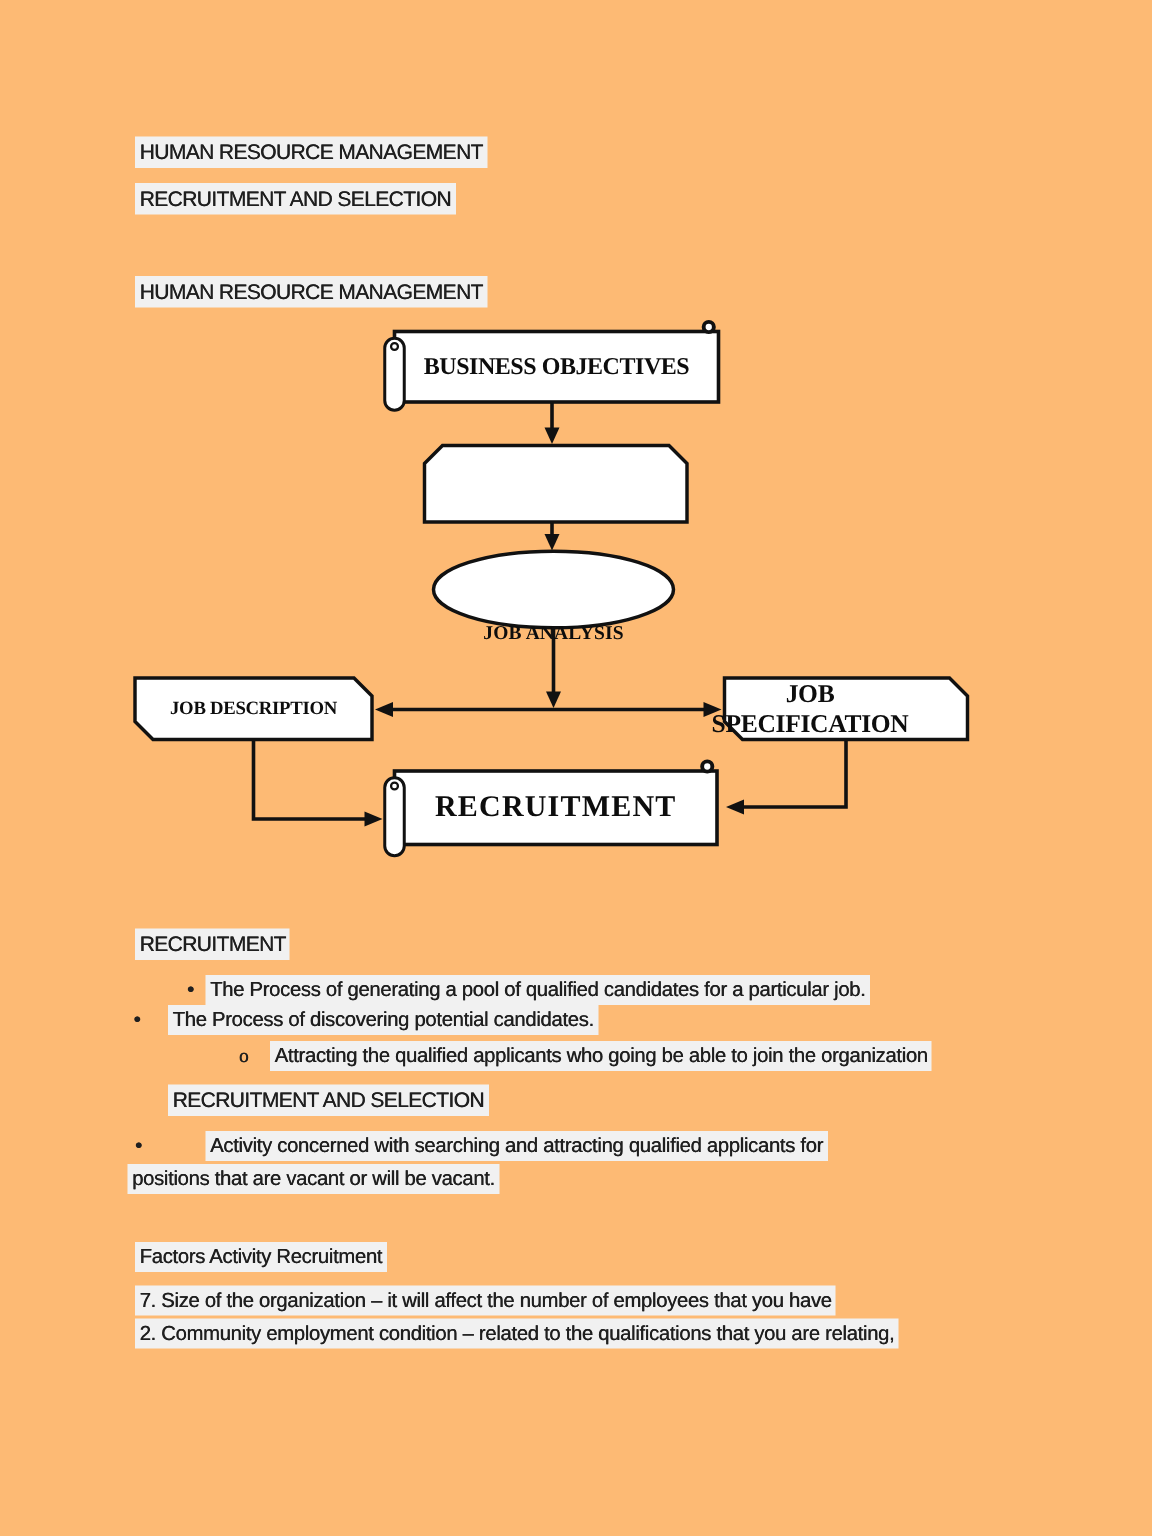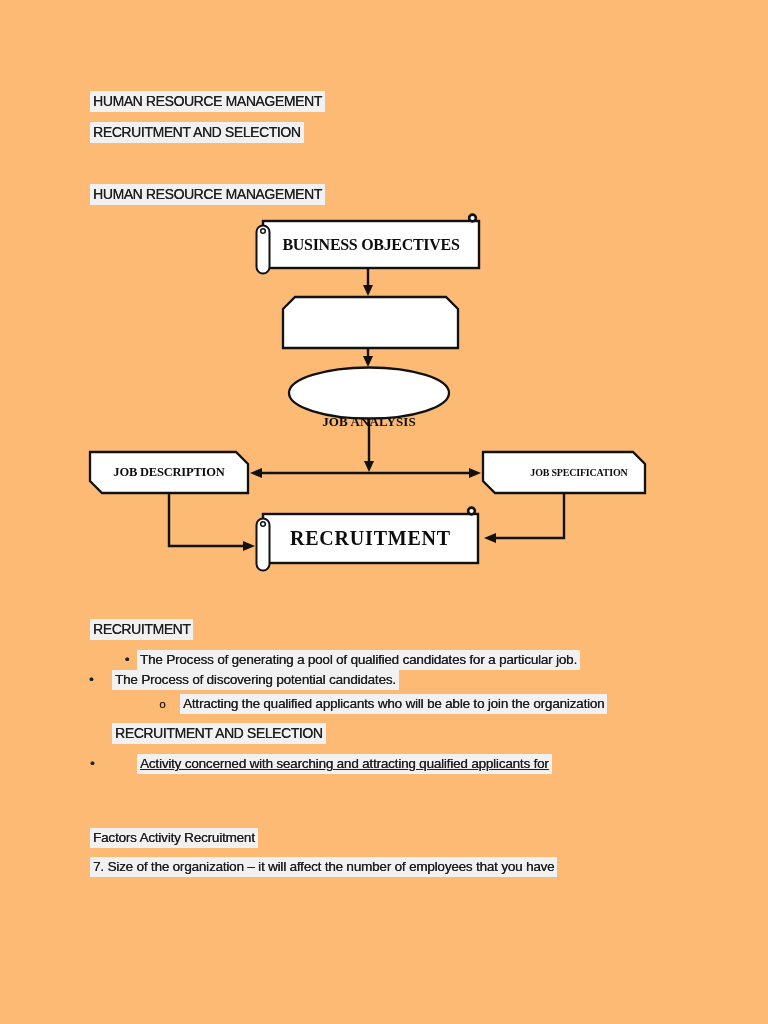--- a/index.html
+++ b/index.html
@@ -29,21 +29,21 @@
   .fc-svg{position:absolute;left:0;top:0;width:768px;height:1024px;pointer-events:none;}
   .node-label{
     position:absolute;display:flex;align-items:center;justify-content:center;
     font-family:"Liberation Serif","DejaVu Serif",serif;font-weight:bold;color:#0d0d0d;
     text-align:center;
   }
   .nl-bo {left:263px;top:221px;width:216px;height:47px;font-size:16px;letter-spacing:-0.3px;}
   .nl-hrp{left:283px;top:299px;width:175px;height:49px;font-size:16px;letter-spacing:-0.2px;}
   .nl-ja {left:289px;top:369px;width:160px;height:49px;font-size:13px;letter-spacing:0.1px;margin-top:28px;}
   .nl-jd {left:90px; top:452px;width:158px;height:41px;font-size:12.5px;letter-spacing:-0.2px;}
-  .nl-js {left:485px;top:452px;width:162px;height:41px;font-size:10px;letter-spacing:-0.2px;padding-left:13px;}
+  .nl-js {left:459px;top:452px;width:162px;height:41px;font-size:17px;letter-spacing:-0.2px;}
   .nl-rec{left:263px;top:514px;width:215px;height:49px;font-size:20px;letter-spacing:0.8px;}
 </style>
 </head>
 <body>
 
 <div class="page">
 
   <div class="tl head" style="left:90px;top:93px;"><span class="hl">HUMAN RESOURCE MANAGEMENT</span></div>
   <div class="tl head" style="left:90px;top:124px;"><span class="hl">RECRUITMENT AND SELECTION</span></div>
   <div class="tl head" style="left:90px;top:186px;"><span class="hl">HUMAN RESOURCE MANAGEMENT</span></div>
@@ -96,26 +96,28 @@
   <div class="node-label nl-jd">JOB DESCRIPTION</div>
   <div class="node-label nl-js">JOB SPECIFICATION</div>
   <div class="node-label nl-rec">RECRUITMENT</div>
 
   <div class="tl head" style="left:90px;top:621px;"><span class="hl">RECRUITMENT</span></div>
 
   <div class="tl" style="left:117px;top:651px;text-align:center;"><span class="mk w20">•</span><span class="hl">The Process of generating a pool of qualified candidates for a particular job.</span></div>
 
   <div class="tl" style="left:89px;top:671px;"><span class="mk w23">•</span><span class="hl">The Process of discovering potential candidates.</span></div>
 
-  <div class="tl" style="left:159px;top:695px;"><span class="mk w21 mono">o</span><span class="hl">Attracting the qualified applicants who will be able to join the organization</span></div>
+  <div class="tl" style="left:159px;top:695px;"><span class="mk w21 mono">o</span><span class="hl">Attracting the qualified applicants who going be able to join the organization</span></div>
 
   <div class="tl head" style="left:112px;top:725px;"><span class="hl">RECRUITMENT AND SELECTION</span></div>
 
-  <div class="tl" style="left:90px;top:755px;text-decoration:underline;"><span class="mk w47">•</span><span class="hl">Activity concerned with searching and attracting qualified applicants for</span></div>
+  <div class="tl" style="left:90px;top:755px;"><span class="mk w47">•</span><span class="hl">Activity concerned with searching and attracting qualified applicants for</span></div>
 
+  <div class="tl" style="left:85px;top:777px;"><span class="hl">positions that are vacant or will be vacant.</span></div>
 
   <div class="tl" style="left:90px;top:829px;"><span class="hl">Factors Activity Recruitment</span></div>
 
   <div class="tl" style="left:90px;top:858px;"><span class="hl">7. Size of the organization – it will affect the number of employees that you have</span></div>
 
+  <div class="tl" style="left:90px;top:880px;"><span class="hl">2. Community employment condition – related to the qualifications that you are relating,</span></div>
 
 
 </div>
 
 </body></html>

